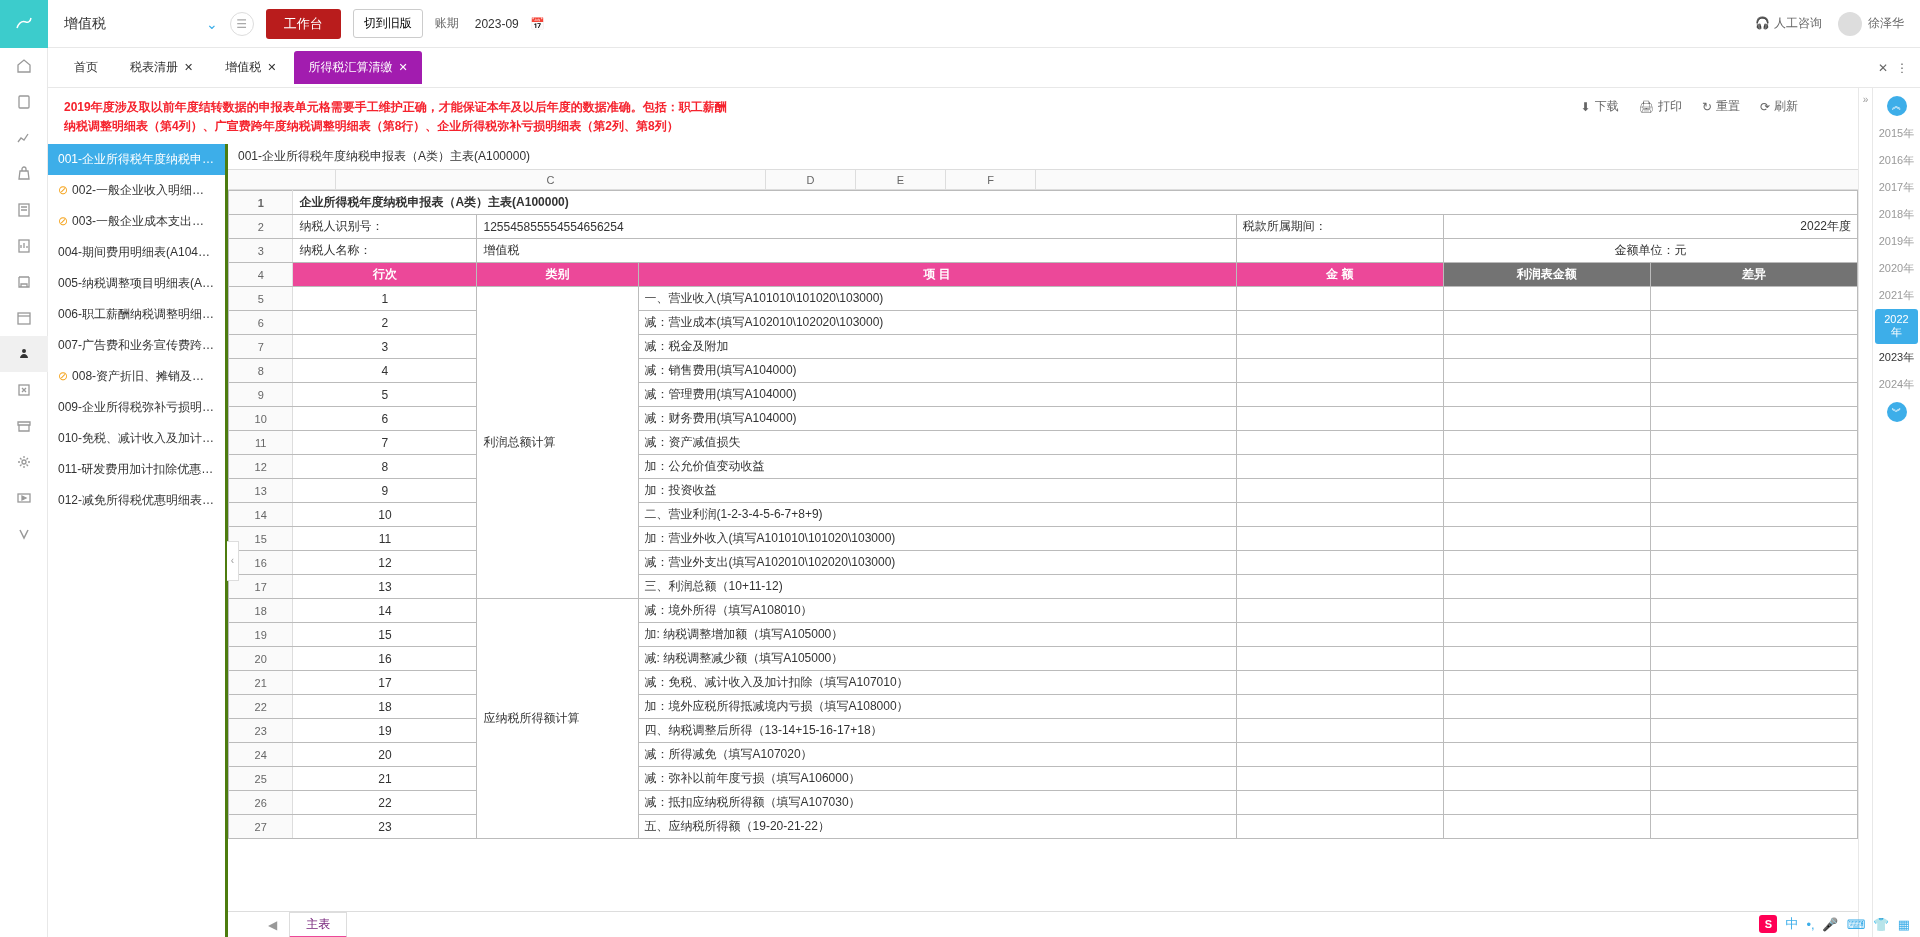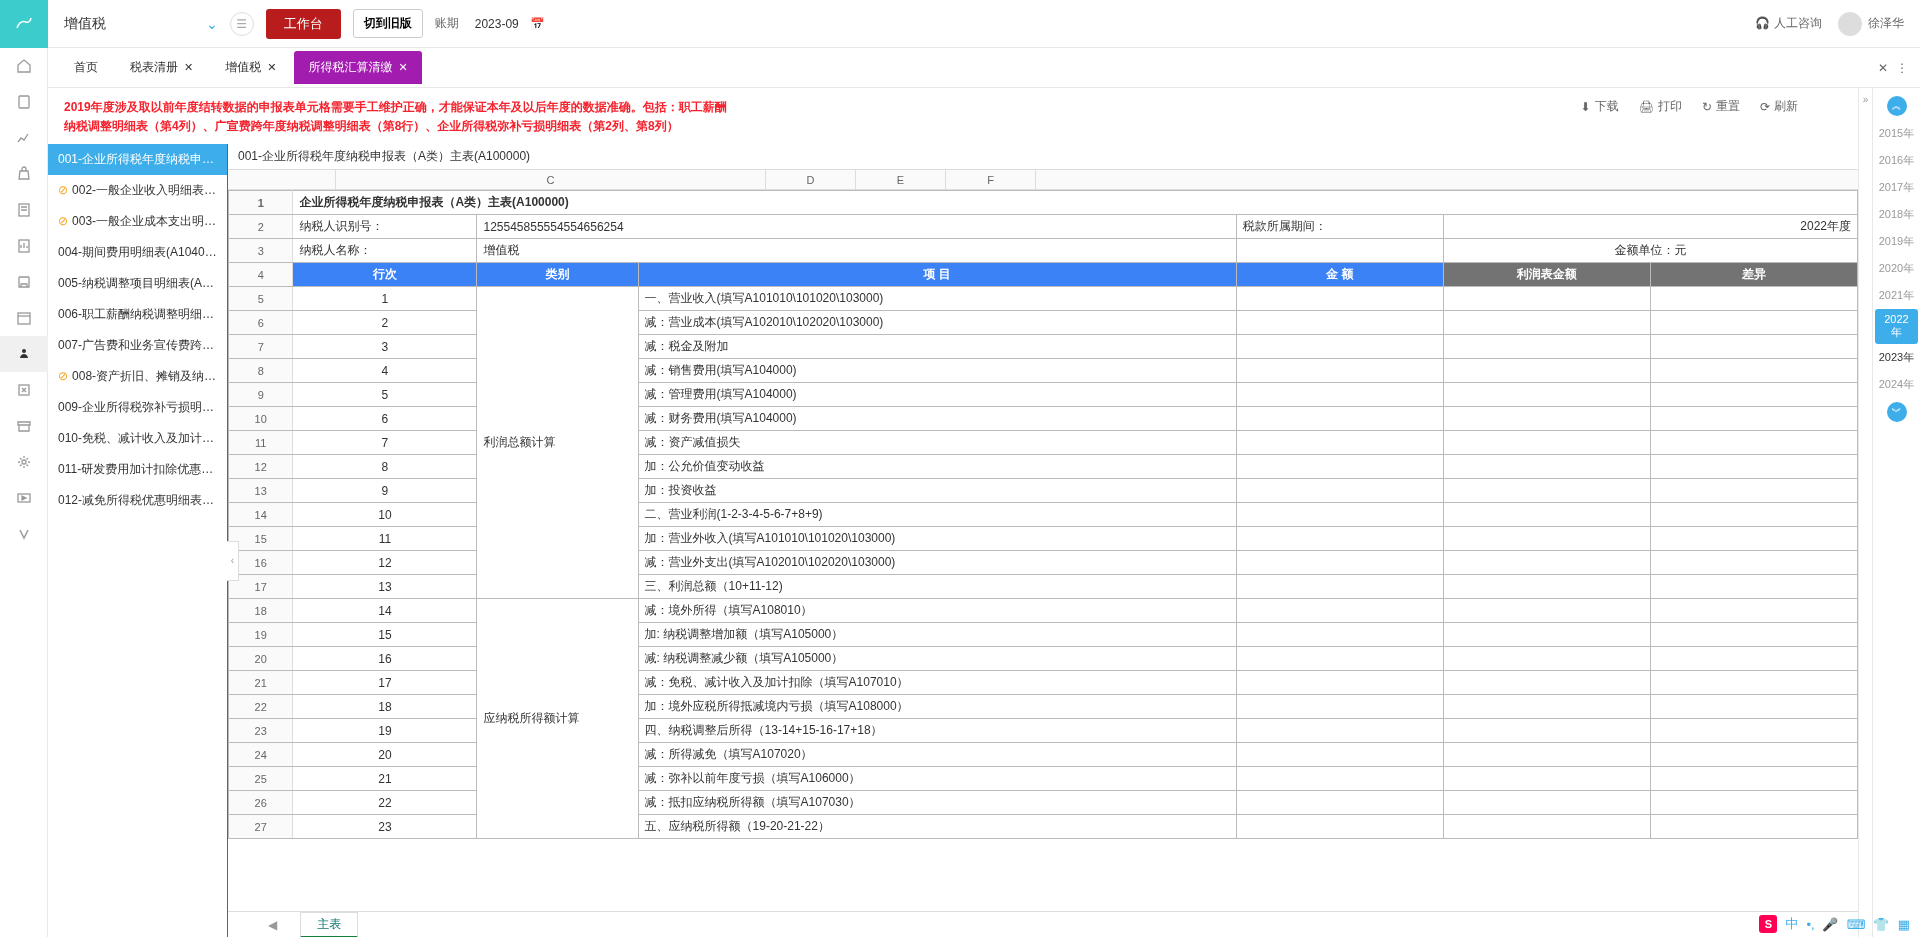--- a/index.html
+++ b/index.html
@@ -7,55 +7,55 @@
 .app { display: flex; height: 100vh; }
 .sidebar-left { width: 48px; background: #fff; border-right: 1px solid #e8e8e8; display: flex; flex-direction: column; align-items: center; padding-top: 0; }
 .sidebar-left .logo { width: 48px; height: 48px; background: #3ccccc; display: flex; align-items: center; justify-content: center; color: #fff; font-size: 20px; }
 .sidebar-left .nav-icon { width: 48px; height: 36px; display: flex; align-items: center; justify-content: center; color: #999; cursor: pointer; }
 .sidebar-left .nav-icon.active { background: #f0f0f0; color: #333; }
 .main { flex: 1; display: flex; flex-direction: column; min-width: 0; }
 .topbar { height: 48px; display: flex; align-items: center; padding: 0 16px; border-bottom: 1px solid #e8e8e8; gap: 12px; }
 .company-select { color: #333; font-size: 14px; display: flex; align-items: center; gap: 100px; cursor: pointer; }
 .chevron { color: #3daee9; }
 .btn-workspace { background: #b91c1c; color: #fff; border: none; padding: 6px 18px; border-radius: 3px; cursor: pointer; font-size: 13px; }
-.btn-outline { border: 1px solid #ccc; background: #fff; padding: 5px 10px; border-radius: 3px; cursor: pointer; font-size: 12px; font-weight: bold; }
+.btn-outline { border: 1px solid #ccc; background: #fff; padding: 5px 10px; border-radius: 3px; cursor: pointer; font-size: 12px; }
 .period-label { color: #666; }
 .period-value { color: #333; margin-left: 4px; }
 .topbar-right { margin-left: auto; display: flex; align-items: center; gap: 16px; color: #666; }
 .avatar { width: 24px; height: 24px; border-radius: 50%; background: #ddd; display: inline-block; }
 .tabs { height: 40px; display: flex; align-items: center; border-bottom: 1px solid #e8e8e8; padding: 0 12px; gap: 4px; }
 .tab { padding: 8px 14px; cursor: pointer; display: flex; align-items: center; gap: 6px; border-radius: 3px 3px 0 0; position: relative; }
 .tab.active { background: #a21caf; color: #fff; }
 .tab .close { font-size: 11px; cursor: pointer; }
 .tabs .close-all { margin-left: auto; display: flex; gap: 8px; color: #666; }
 .content-wrap { flex: 1; display: flex; min-height: 0; position: relative; }
 .notice { color: #f5222d; font-size: 12px; padding: 10px 16px 0 16px; max-width: 700px; line-height: 1.6; font-weight: bold; }
 .toolbar-actions { position: absolute; right: 60px; top: 10px; display: flex; gap: 20px; color: #666; }
 .toolbar-actions span { cursor: pointer; display: flex; align-items: center; gap: 4px; }
 .body-row { flex: 1; display: flex; min-height: 0; margin-top: 8px; }
-.form-list { width: 180px; border-right: 1px solid #4d7c0f; overflow-y: auto; }
+.form-list { width: 180px; border-right: 3px solid #4d7c0f; overflow-y: auto; }
 .form-list-item { padding: 7px 10px; cursor: pointer; white-space: nowrap; overflow: hidden; text-overflow: ellipsis; font-size: 12px; position: relative; }
 .form-list-item.active { background: #3daee9; color: #fff; }
 .form-list-item .warn { color: #f5a623; margin-right: 4px; }
 .sheet-area { flex: 1; display: flex; flex-direction: column; min-width: 0; position: relative; }
 .sheet-title-bar { height: 26px; display: flex; align-items: center; border-bottom: 1px solid #ddd; }
 .sheet-title-text { padding: 0 10px; font-size: 12px; }
 .col-headers { display: flex; height: 20px; border-bottom: 1px solid #ddd; background: #fafafa; font-size: 11px; color: #666; }
 .col-headers div { border-right: 1px solid #ddd; text-align: center; line-height: 20px; }
 .sheet-scroll { flex: 1; overflow: auto; }
 table.sheet { border-collapse: collapse; width: 100%; }
 table.sheet td, table.sheet th { border: 1px solid #bbb; padding: 3px 6px; font-size: 12px; height: 20px; }
 table.sheet .rownum { width: 28px; text-align: center; background: #fafafa; color: #666; font-size: 11px; border-right: 1px solid #ddd; }
 .title-row td { text-align: left; font-weight: bold; font-size: 15px; height: 30px; }
-.hdr-teal { background: #3b82f6; color: #fff; text-align: center; font-weight: bold; }
+.hdr-teal { background: #ec4899; color: #fff; text-align: center; font-weight: bold; }
 .hdr-green { background: #737373; color: #fff; text-align: center; font-weight: bold; }
 .cell-center { text-align: center; }
 .sheet-tabs { height: 26px; border-top: 1px solid #ddd; display: flex; align-items: center; padding-left: 40px; gap: 4px; }
 .sheet-tab { padding: 3px 16px; border: 1px solid #ddd; border-bottom: none; font-size: 12px; cursor: pointer; }
-.sheet-tab.active { color: #0f766e; border-bottom: 2px solid #15803d; margin-left: 11px; }
+.sheet-tab.active { color: #701a75; border-bottom: 2px solid #ec4899; }
 .year-rail { width: 48px; background: #fff; border-left: 1px solid #e8e8e8; display: flex; flex-direction: column; align-items: center; padding-top: 4px; gap: 0; color: #999; font-size: 11px; }
 .year-rail .yr { padding: 6px 2px; cursor: pointer; width: 100%; text-align: center; }
 .year-rail .yr.active { background: #3daee9; color: #fff; border-radius: 3px; margin: 0 2px; width: auto; padding: 4px 6px; }
 .year-rail .yr.current { color: #333; }
 .year-rail .arrow { width: 20px; height: 20px; border-radius: 50%; background: #3daee9; color: #fff; display: flex; align-items: center; justify-content: center; margin: 4px 0; cursor: pointer; font-size: 10px; }
 .collapse-handle { position: absolute; left: -1px; top: 50%; width: 12px; height: 40px; background: #fff; border: 1px solid #ddd; border-left: none; display: flex; align-items: center; justify-content: center; cursor: pointer; color: #999; font-size: 10px; }
 .ime-bar { position: fixed; bottom: 4px; right: 10px; display: flex; gap: 8px; align-items: center; font-size: 13px; }
 .ime-bar .s-logo { background: #f05; color: #fff; width: 18px; height: 18px; border-radius: 3px; display: flex; align-items: center; justify-content: center; font-weight: bold; font-size: 11px; }
 .icon-circle { width: 24px; height: 24px; border-radius: 50%; border: 1px solid #ddd; display: flex; align-items: center; justify-content: center; color: #aaa; }
 .content-col { flex:1; display:flex; flex-direction:column; min-height:0; }

